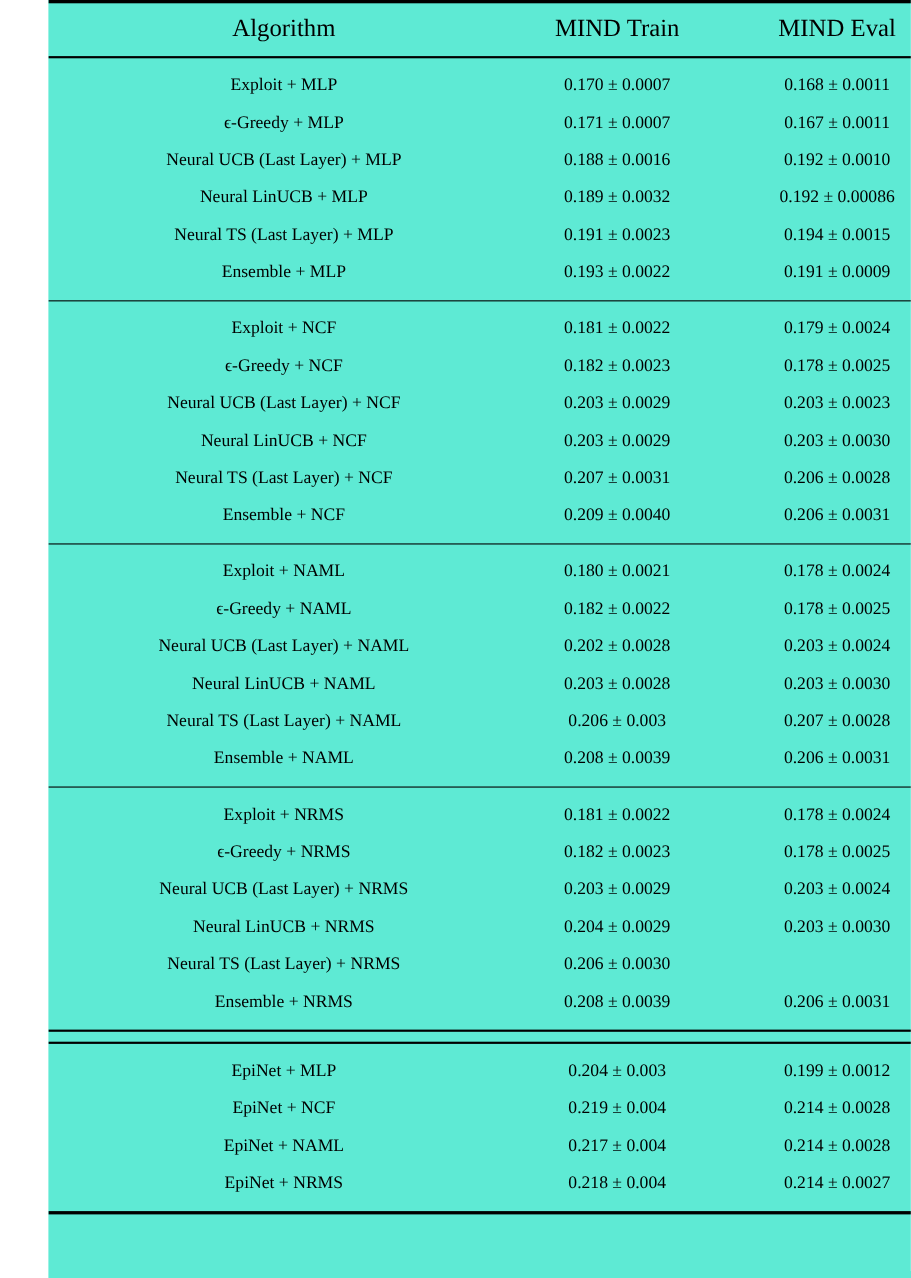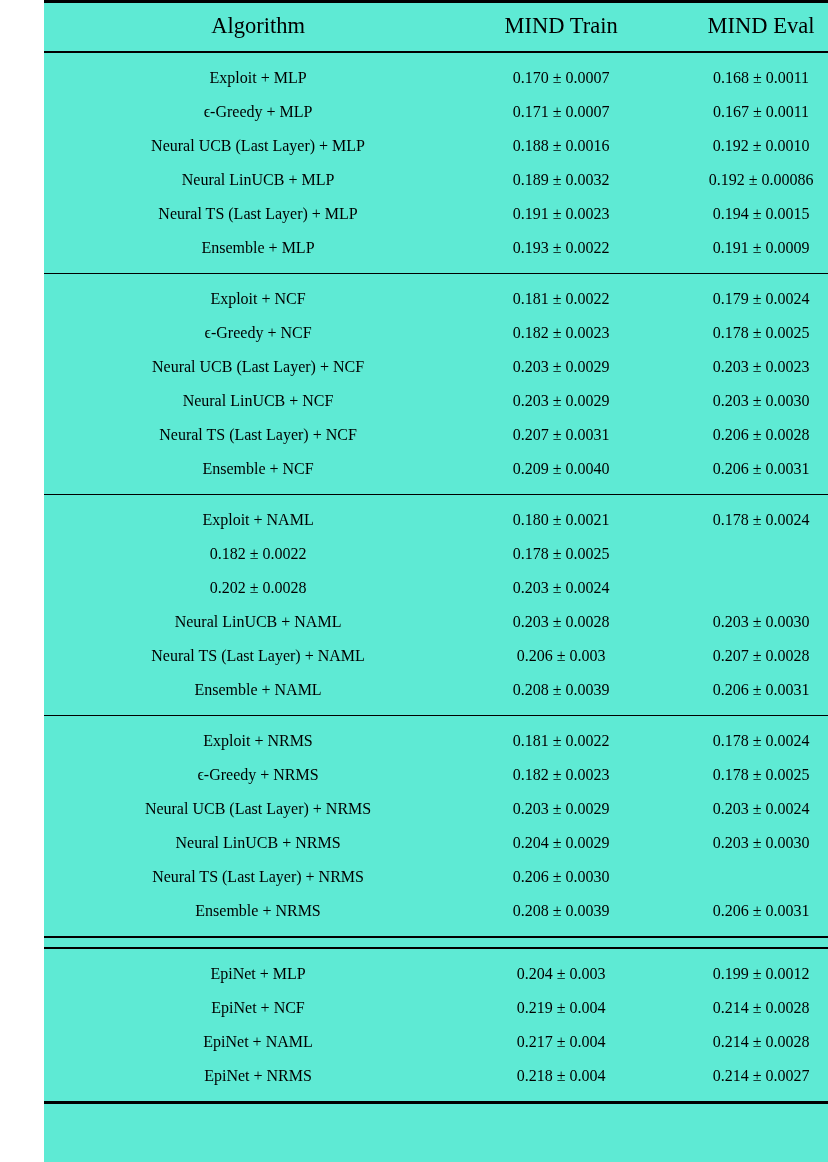--- a/index.html
+++ b/index.html
@@ -133,24 +133,26 @@
             <div class="cell num">0.206 ± 0.0031</div>
           </div>
         </div>
         <div class="group ruled">
           <div class="grid-row row">
             <div class="cell alg">Exploit + NAML</div>
             <div class="cell num">0.180 ± 0.0021</div>
             <div class="cell num">0.178 ± 0.0024</div>
           </div>
           <div class="grid-row row">
+            <div class="cell alg">ϵ-Greedy + NAML</div>
             <div class="cell num">0.182 ± 0.0022</div>
             <div class="cell num">0.178 ± 0.0025</div>
           </div>
           <div class="grid-row row">
+            <div class="cell alg">Neural UCB (Last Layer) + NAML</div>
             <div class="cell num">0.202 ± 0.0028</div>
             <div class="cell num">0.203 ± 0.0024</div>
           </div>
           <div class="grid-row row">
             <div class="cell alg">Neural LinUCB + NAML</div>
             <div class="cell num">0.203 ± 0.0028</div>
             <div class="cell num">0.203 ± 0.0030</div>
           </div>
           <div class="grid-row row">
             <div class="cell alg">Neural TS (Last Layer) + NAML</div>

